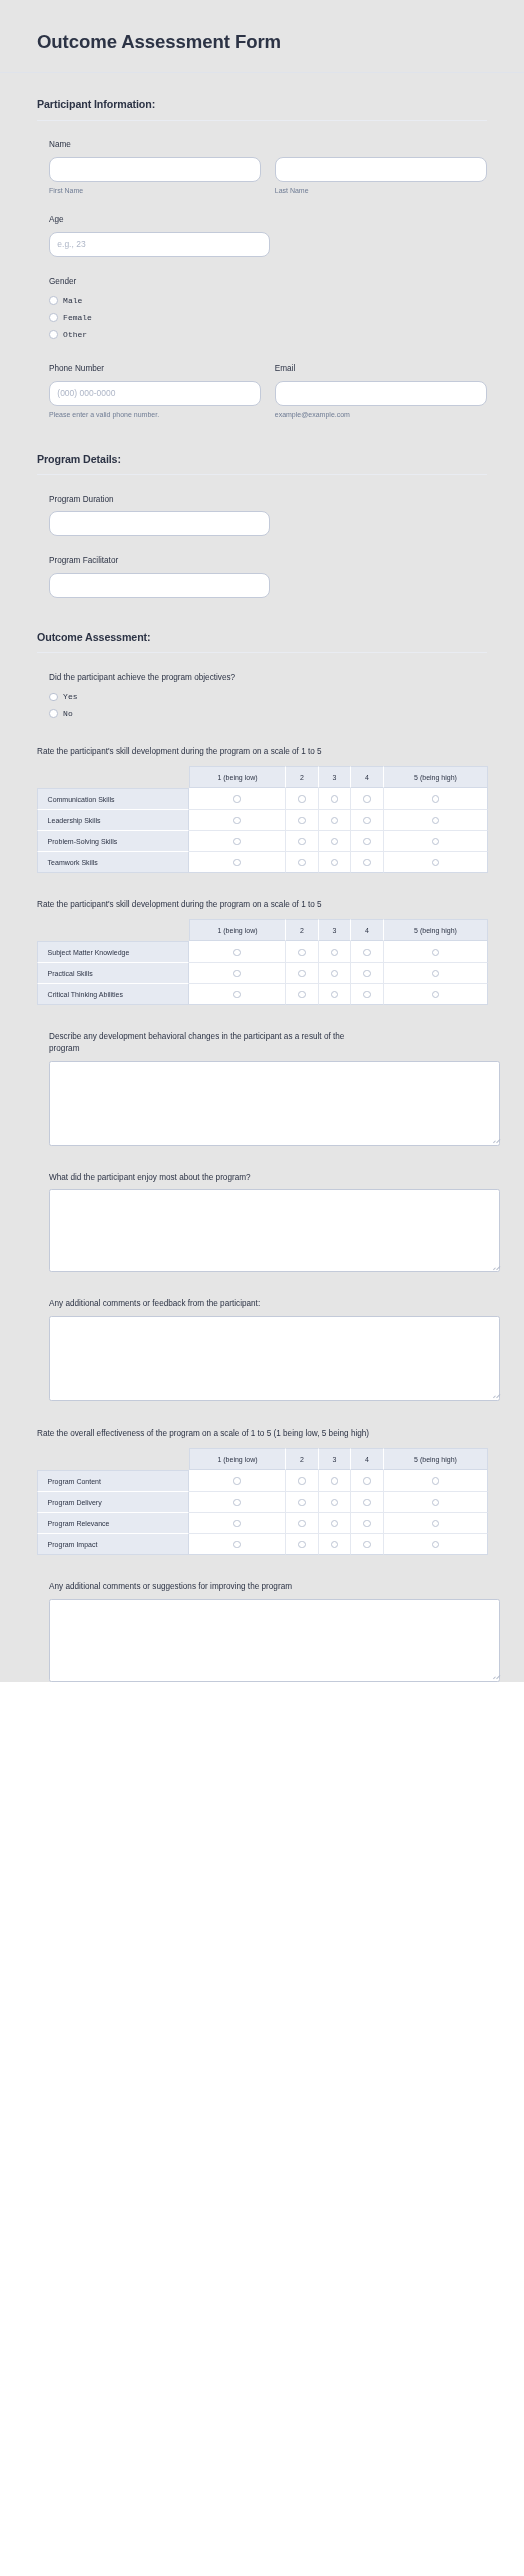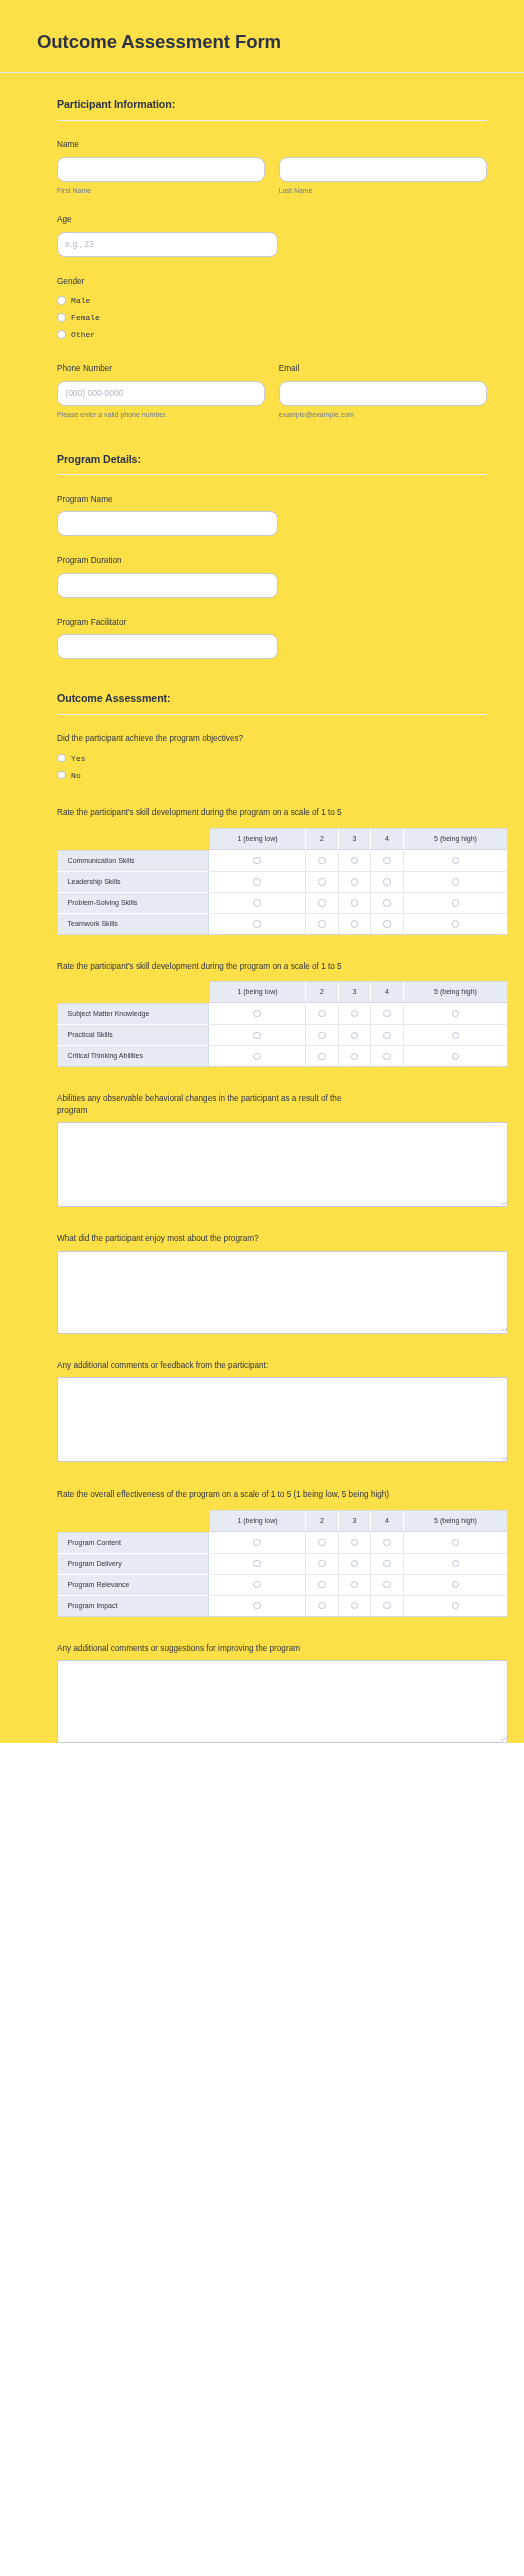--- a/index.html
+++ b/index.html
@@ -9,59 +9,60 @@
   }
   body {
     width: 524px;
     font-family: "Liberation Sans", sans-serif;
     color: #2c3345;
     -webkit-font-smoothing: antialiased;
   }
   .form-page {
     width: 524px;
     box-sizing: border-box;
-    background: #fde047;
+    background: #e5e5e5;
     position: relative;
   }
   
   .form-header {
     padding: 31px 37px 18.6px 37px;
     border-bottom: 0.6px solid #dfe3eb;
   }
   .form-title {
     font-size: 18.6px;
     font-weight: bold;
     line-height: 1.2;
     color: #2c3345;
     letter-spacing: -0.1px;
     margin: 0;
   }
   
   .form-body {
-    padding: 0 37px 0 57px;
+    padding: 0 37px 0 37px;
   }
   
   .section-head {
     padding-top: 25px;
   }
   .section-title {
     font-size: 10.7px;
     font-weight: bold;
     color: #2c3345;
     margin: 0 0 9.6px 0;
     letter-spacing: -0.1px;
   }
   .section-rule {
     height: 0.6px;
     background: #e9ecf2;
     width: 100%;
   }
   
   .field {
     padding-top: 19px;
+    margin-left: 12px;
   }
   .field-label {
     font-size: 8.2px;
     color: #2c3345;
     line-height: 1.45;
     margin-bottom: 5.6px;
     display: block;
   }
   .field-label.wide {
     max-width: 316px;
@@ -339,26 +340,20 @@
           <div class="sublabel">example@example.com</div>
         </div>
       </div>
     </div>
 
     <div class="section-head" style="padding-top:33px">
       <div class="section-title">Program Details:</div>
       <div class="section-rule"></div>
     </div>
 
-    <div class="field">
-      <span class="field-label">Program Name</span>
-      <div class="input-box col-half">
-        <span></span>
-      </div>
-    </div>
 
     <div class="field">
       <span class="field-label">Program Duration</span>
       <div class="input-box col-half">
         <span></span>
       </div>
     </div>
 
     <div class="field">
       <span class="field-label">Program Facilitator</span>
@@ -488,21 +483,21 @@
             <td class="opt"><span class="m-radio"></span></td>
             <td class="opt"><span class="m-radio"></span></td>
             <td class="opt"><span class="m-radio"></span></td>
             <td class="opt last"><span class="m-radio"></span></td>
           </tr>
         </tbody>
       </table>
     </div>
 
     <div class="field" style="padding-top:26px">
-      <span class="field-label wide">Abilities any observable behavioral changes in the participant as a result of the program</span>
+      <span class="field-label wide">Describe any development behavioral changes in the participant as a result of the program</span>
       <div class="textarea-box" style="height:85px">
         <span class="ta-grip"></span>
       </div>
     </div>
 
     <div class="field" style="padding-top:26px">
       <span class="field-label wide">What did the participant enjoy most about the program?</span>
       <div class="textarea-box" style="height:83px">
         <span class="ta-grip"></span>
       </div>

